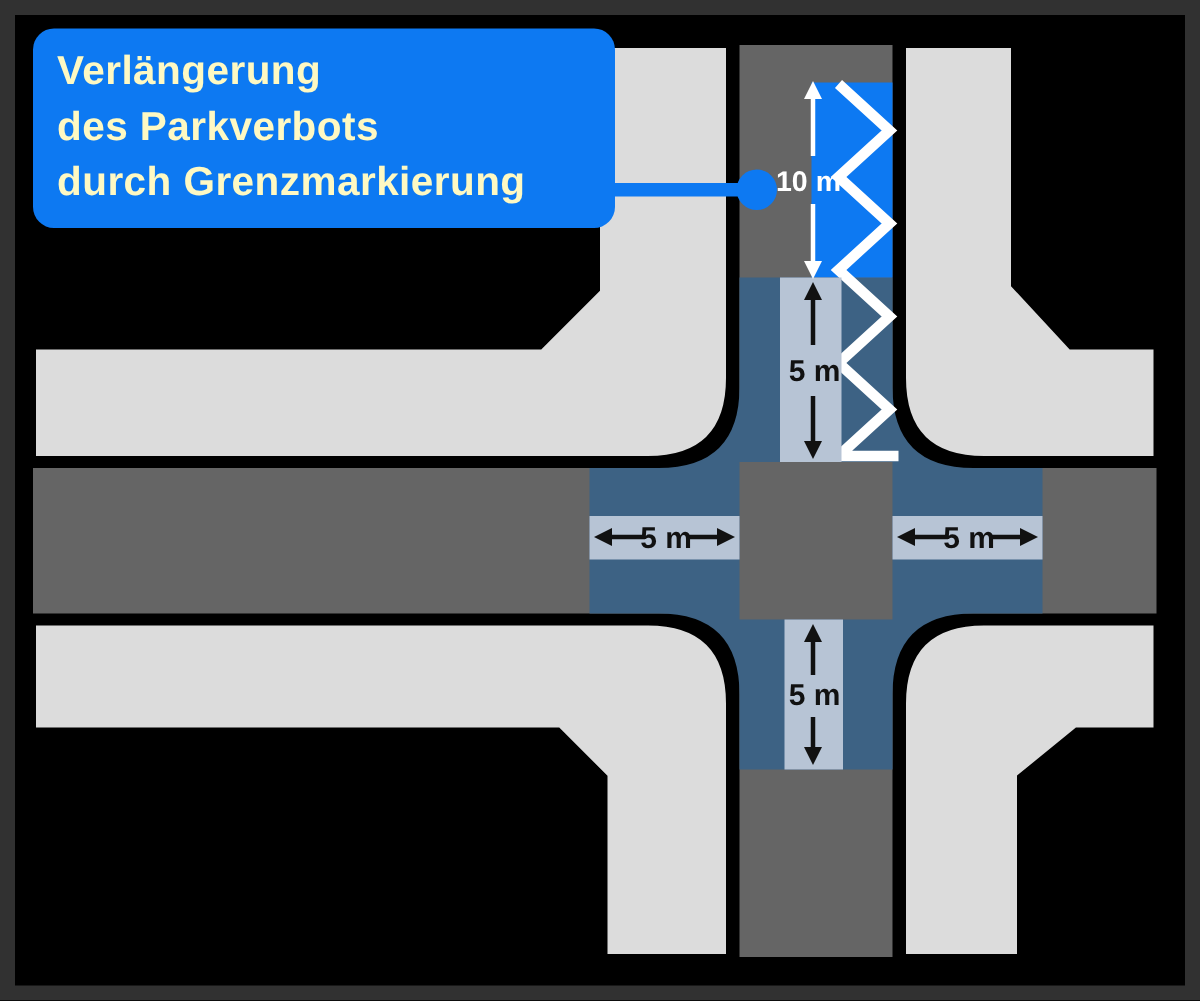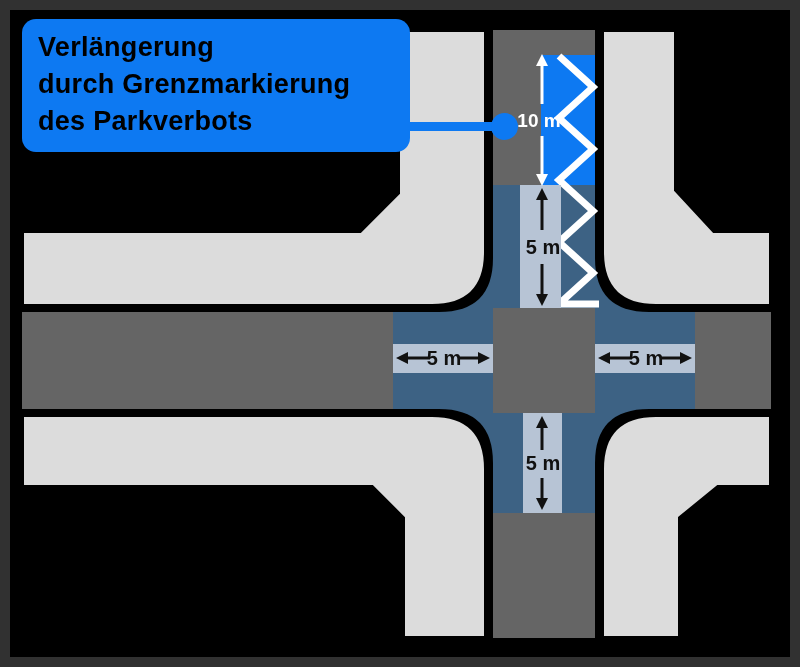--- a/index.html
+++ b/index.html
@@ -35,21 +35,21 @@
   }
   .callout {
     position: absolute;
     left: 22px;
     top: 19px;
     width: 388px;
     box-sizing: border-box;
     background: #0d79f2;
     border-radius: 14px;
     padding: 10px 16px 12px 16px;
-    color: #000000;
+    color: #fef9c3;
     font-weight: bold;
     font-size: 27px;
     line-height: 37px;
     letter-spacing: 0.3px;
   }
   .callout-line {
     white-space: nowrap;
   }
   .connector-line {
     position: absolute;
@@ -155,17 +155,17 @@
       <polygon points="692,358 680,352 680,364"></polygon>
     </g>
     <text x="646" y="365" text-anchor="middle" class="svg-label label-dark">5 m</text>
   </svg>
 
   <div class="connector-line"></div>
   <div class="connector-dot"></div>
 
   <div class="callout">
     <div class="callout-line">Verlängerung</div>
+    <div class="callout-line">des Parkverbots</div>
     <div class="callout-line">durch Grenzmarkierung</div>
-    <div class="callout-line">des Parkverbots</div>
   </div>
 
 </div>
 
 </body></html>

